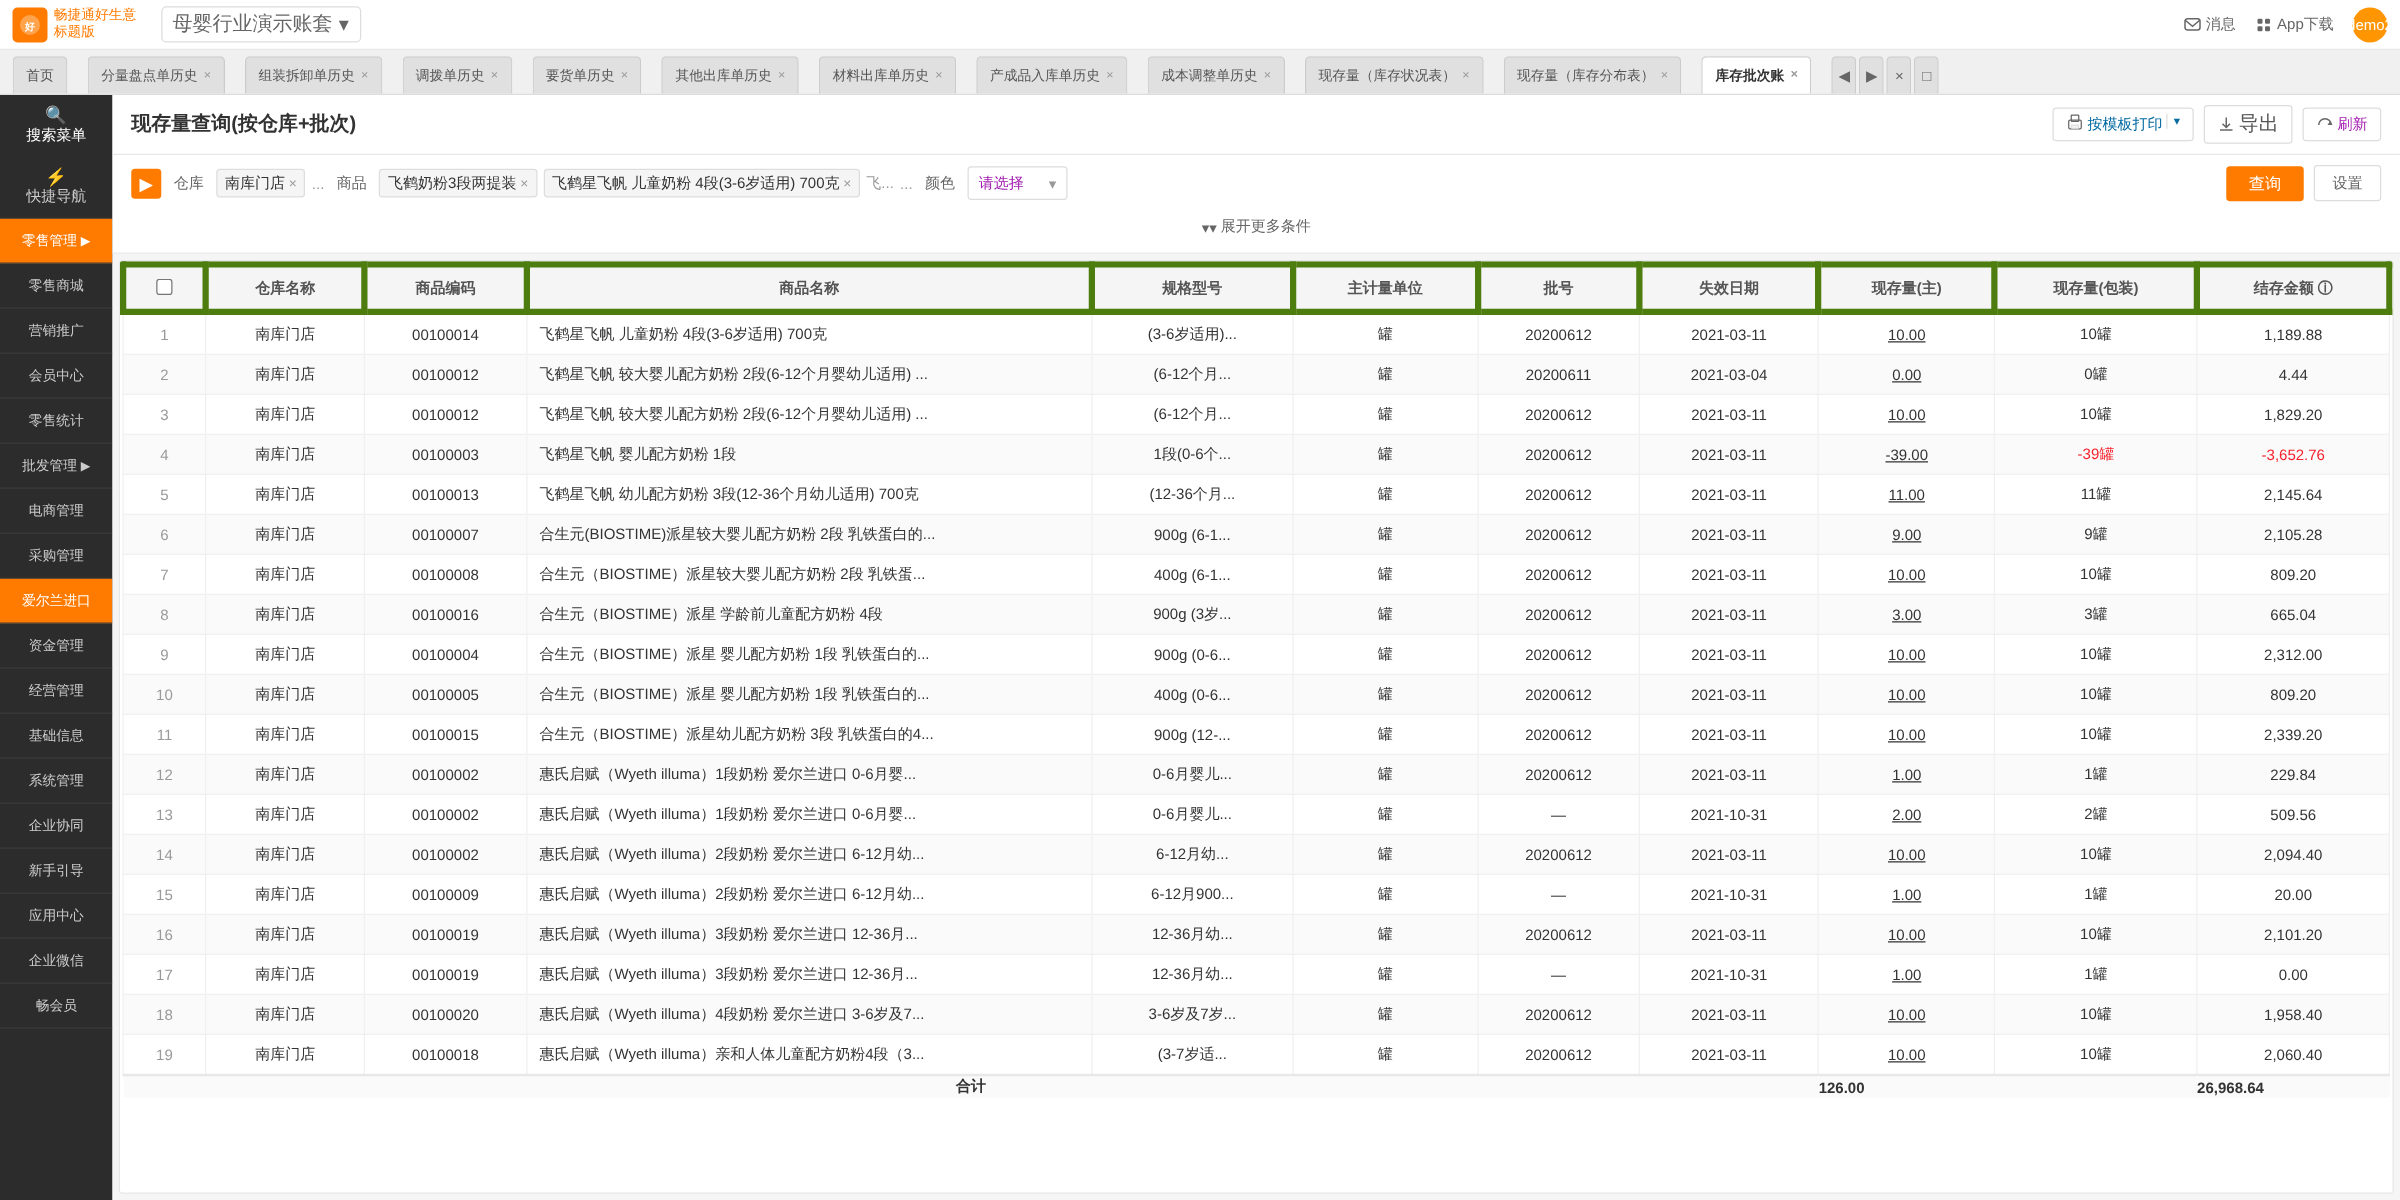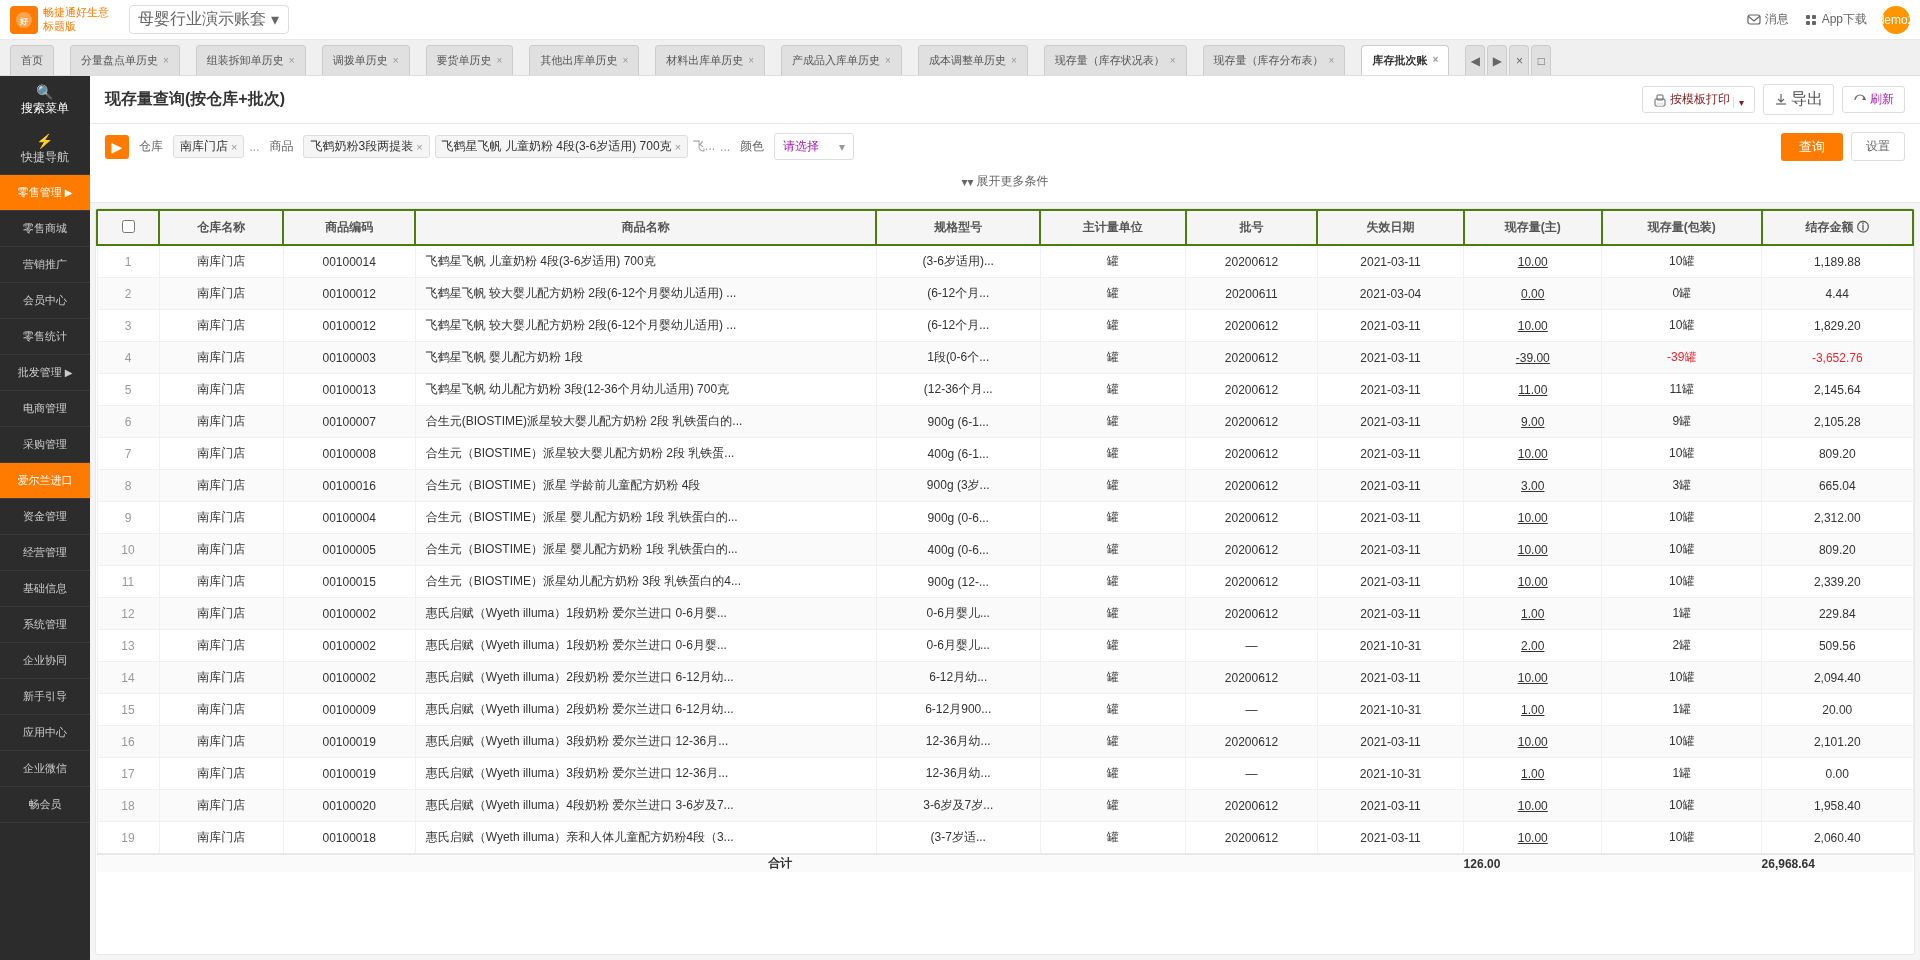--- a/index.html
+++ b/index.html
@@ -124,23 +124,23 @@
     
     .page-header {
       background: #fff;
       padding: 8px 15px;
       border-bottom: 1px solid #e8e8e8;
       display: flex; align-items: center; justify-content: space-between;
     }
     .page-title { font-size: 16px; font-weight: bold; color: #333; }
     .page-actions { display: flex; align-items: center; gap: 8px; }
     .btn-print {
-      display: flex; align-items: flex-end; gap: 3px;
+      display: flex; align-items: flex-start; gap: 3px;
       padding: 4px 10px; border: 1px solid #ddd; border-radius: 3px;
-      background: #fff; cursor: pointer; font-size: 12px; color: #7f1d1d;
+      background: #fff; cursor: pointer; font-size: 12px; color: #0369a1;
     }
     .btn-export {
       display: flex; align-items: center; gap: 3px;
       padding: 4px 10px; border: 1px solid #ddd; border-radius: 3px;
       background: #fff; cursor: pointer; font-size: 16px; color: #555;
     }
     .btn-refresh {
       display: flex; align-items: center; gap: 3px;
       padding: 4px 10px; border: 1px solid #ddd; border-radius: 3px;
       background: #fff; cursor: pointer; font-size: 12px; color: #a21caf;
@@ -202,21 +202,21 @@
       width: 100%;
       border-collapse: collapse;
       font-size: 12px;
     }
     thead tr {
       background: #f5f5f5;
     }
     thead th {
       padding: 8px 10px;
       text-align: center;
-      border: 2px solid #4d7c0f;
+      border: 5px solid #4d7c0f;
       font-weight: 600;
       color: #555;
       white-space: nowrap;
     }
     tbody tr {
       background: #fff;
     }
     tbody tr:nth-child(even) { background: #fafafa; }
     tbody td {
       padding: 7px 10px;

